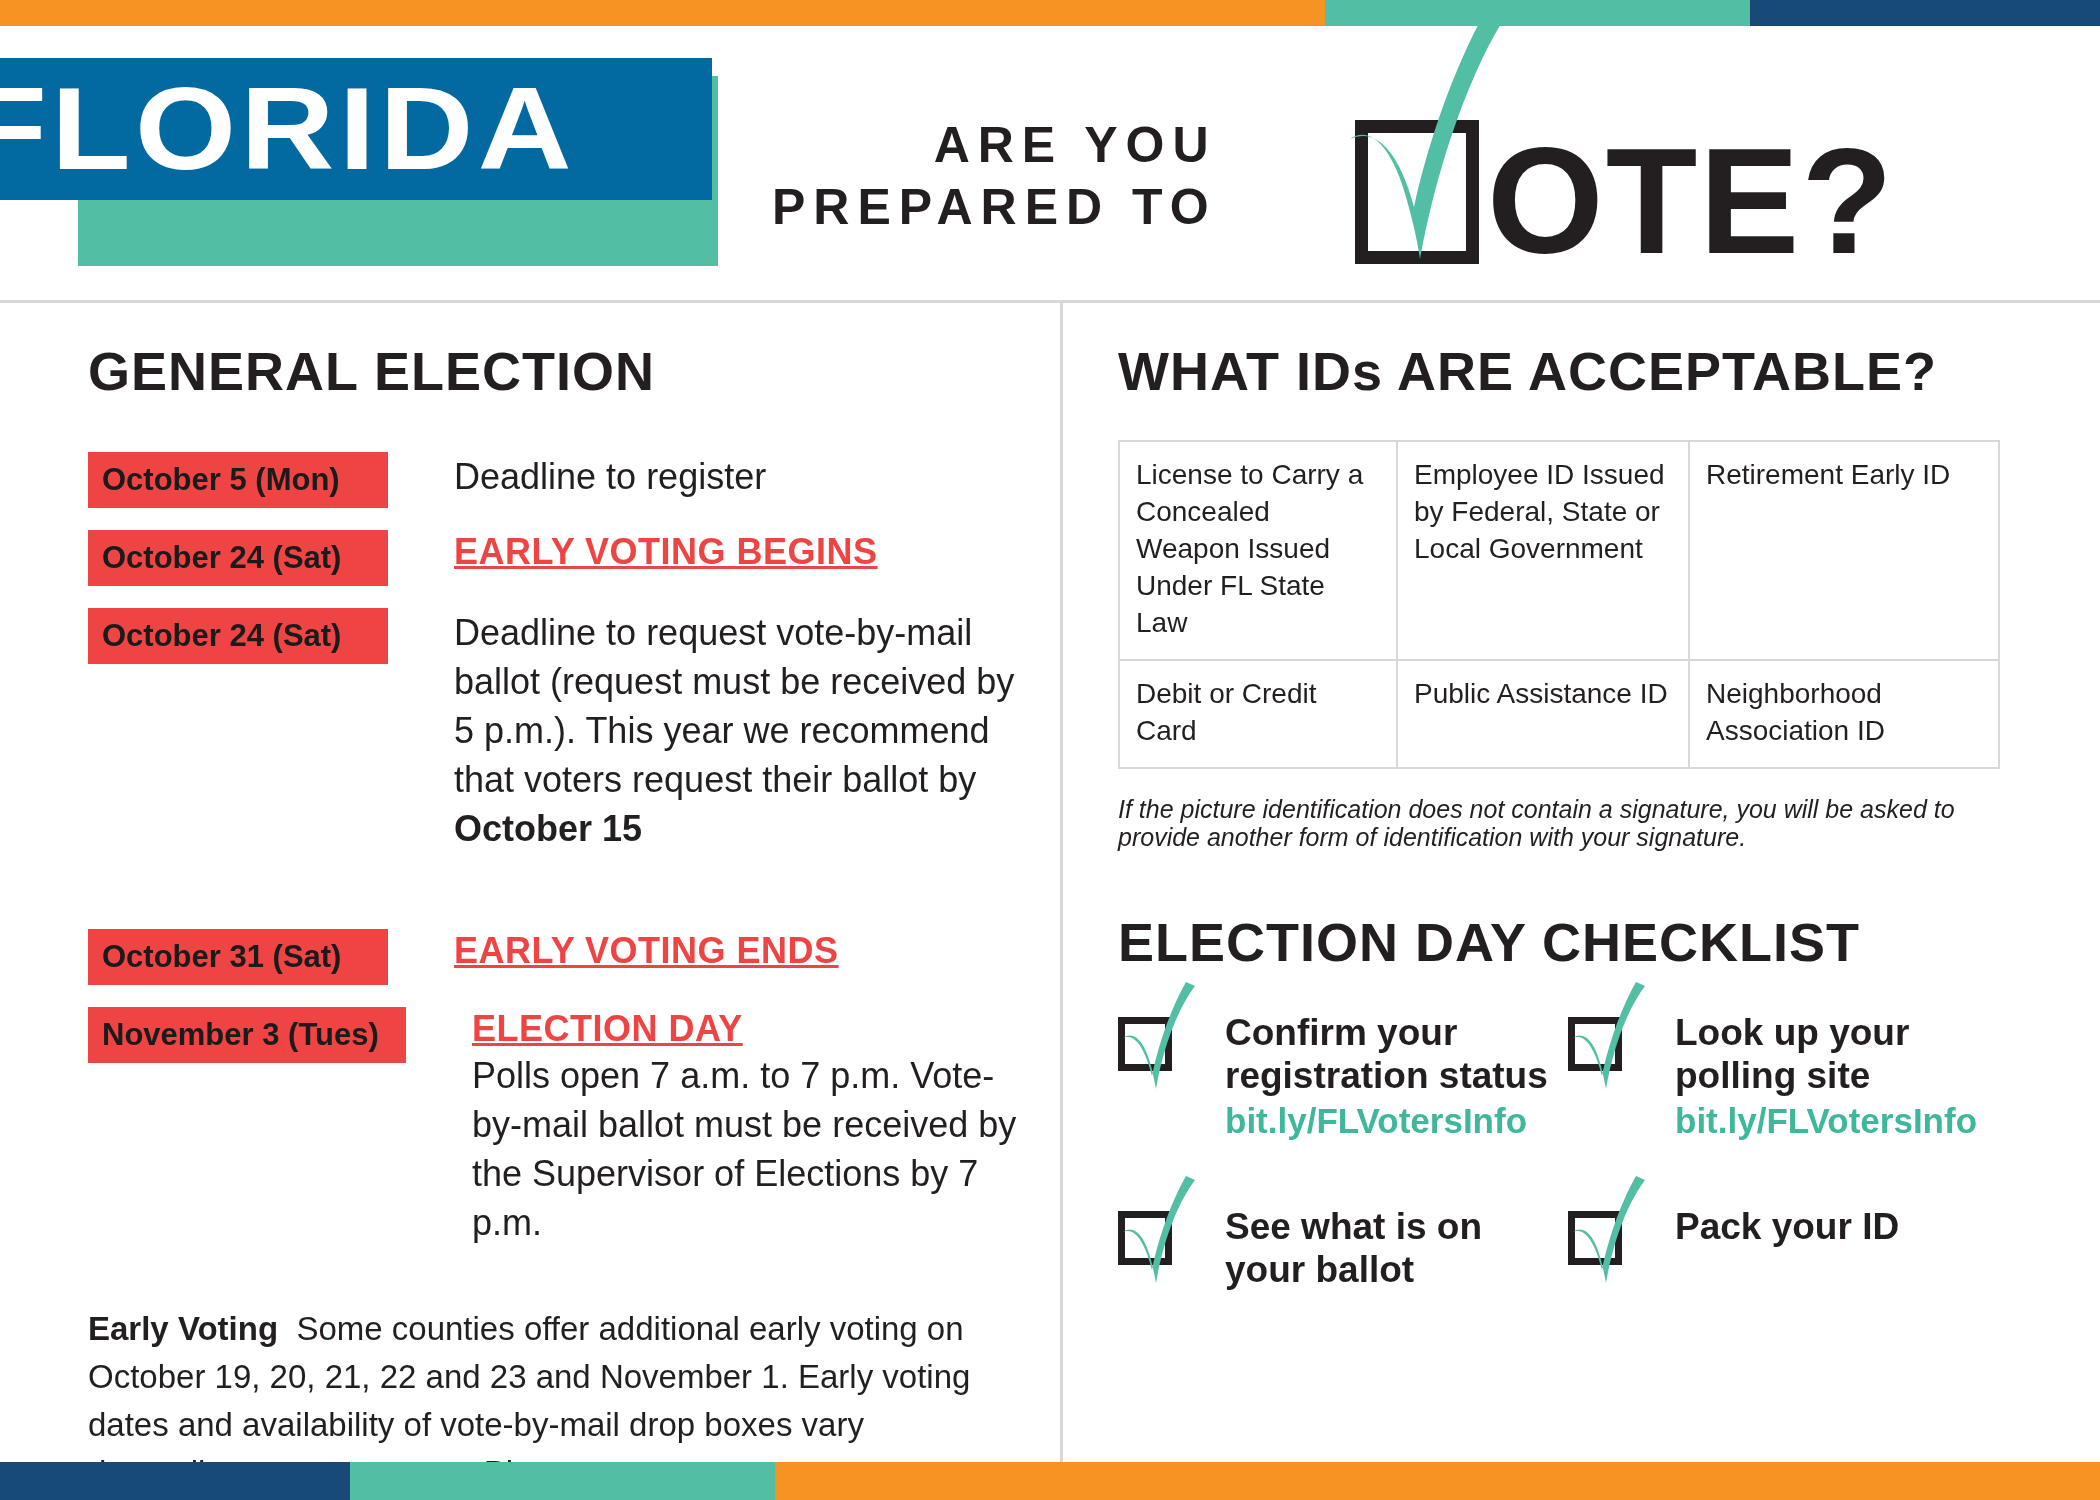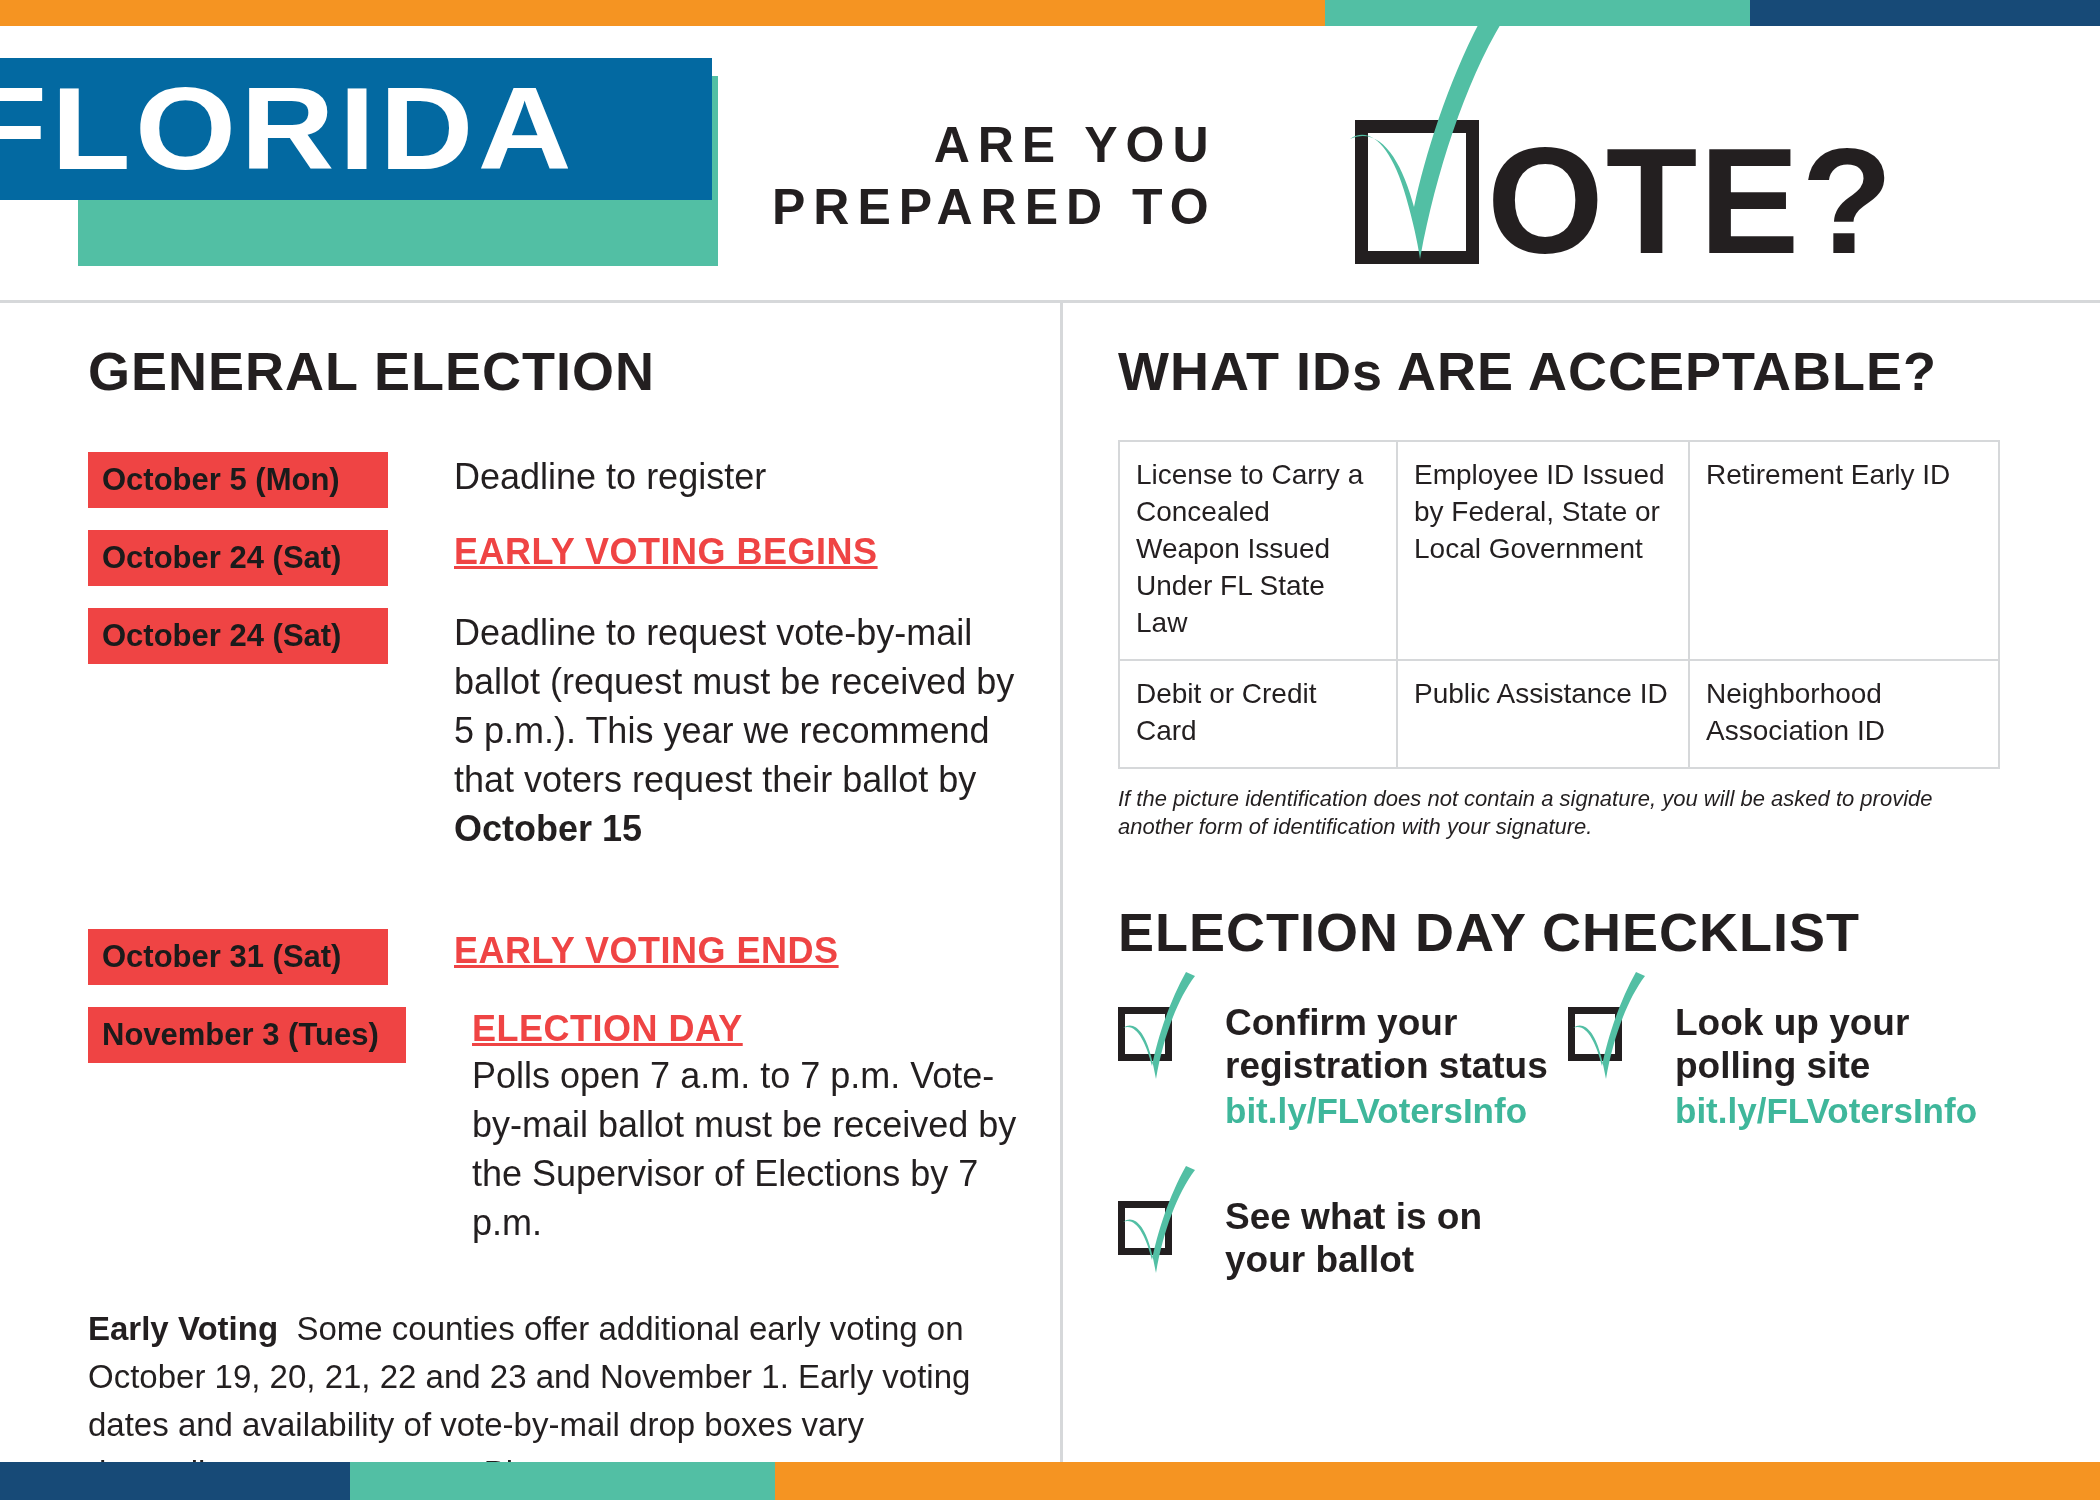--- a/index.html
+++ b/index.html
@@ -225,26 +225,26 @@
     color: #231f20;
   }
   .id-table col.c1 { width: 278px; }
   .id-table col.c2 { width: 292px; }
   .id-table col.c3 { width: 310px; }
   .id-table tr.r1 td { height: 192px; }
   .id-table tr.r2 td { height: 172px; }
   .id-table tr.r3 td { height: 66px; }
 
   .table-note {
-    margin-top: 16px;
+    margin-top: 26px;
     width: 880px;
     font-family: "Liberation Sans Narrow", "Liberation Sans", sans-serif;
     font-style: italic;
     font-weight: 400;
-    font-size: 22px;
+    font-size: 25px;
     line-height: 28px;
     color: #231f20;
   }
 
   .checklist-head { margin-top: 60px; margin-bottom: 42px; }
 
   .checklist {
     display: flex;
     width: 900px;
   }
@@ -438,20 +438,30 @@
             <svg viewBox="0 0 80 90">
               <path d="M6 44 C 17 36, 28 48, 34 72 C 37 84, 38 90, 39 95 C 46 54, 60 16, 78 -8 L 69 -12 C 52 18, 40 56, 35 82 C 29 58, 19 38, 6 44 Z" fill="#52BFA4"></path>
             </svg>
           </div>
           <div class="check-text">
             <div class="check-label">Look up your polling site</div>
             <span class="check-link">bit.ly/FLVotersInfo</span>
           </div>
         </div>
 
+        <div class="check-item tall">
+          <div class="checkbox">
+            <svg viewBox="0 0 80 90">
+              <path d="M6 44 C 17 36, 28 48, 34 72 C 37 84, 38 90, 39 95 C 46 54, 60 16, 78 -8 L 69 -12 C 52 18, 40 56, 35 82 C 29 58, 19 38, 6 44 Z" fill="#52BFA4"></path>
+            </svg>
+          </div>
+          <div class="check-text">
+            <div class="check-label">Pack your ID</div>
+          </div>
+        </div>
 
       </div>
     </div>
   </div>
 
   <div class="bottombar">
     <div class="seg-navy"></div>
     <div class="seg-teal"></div>
     <div class="seg-orange"></div>
   </div>

